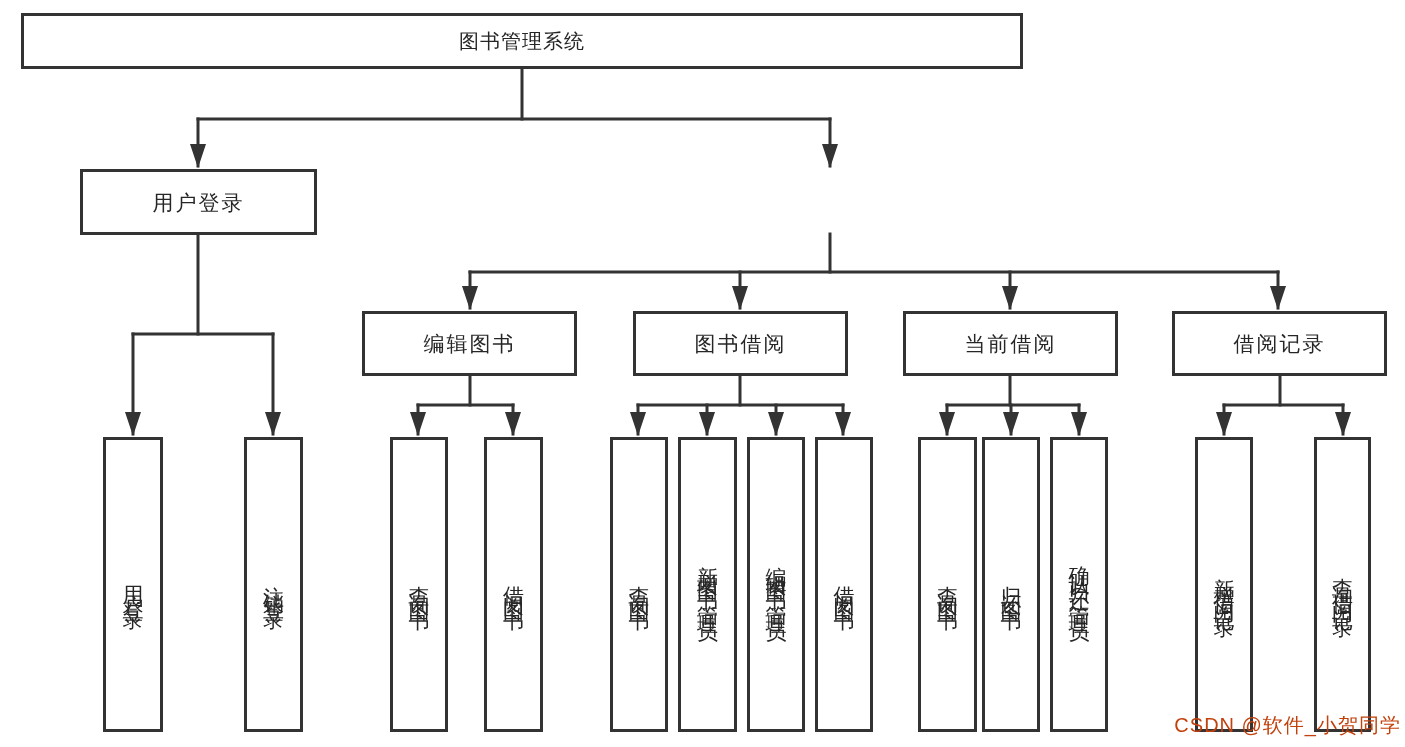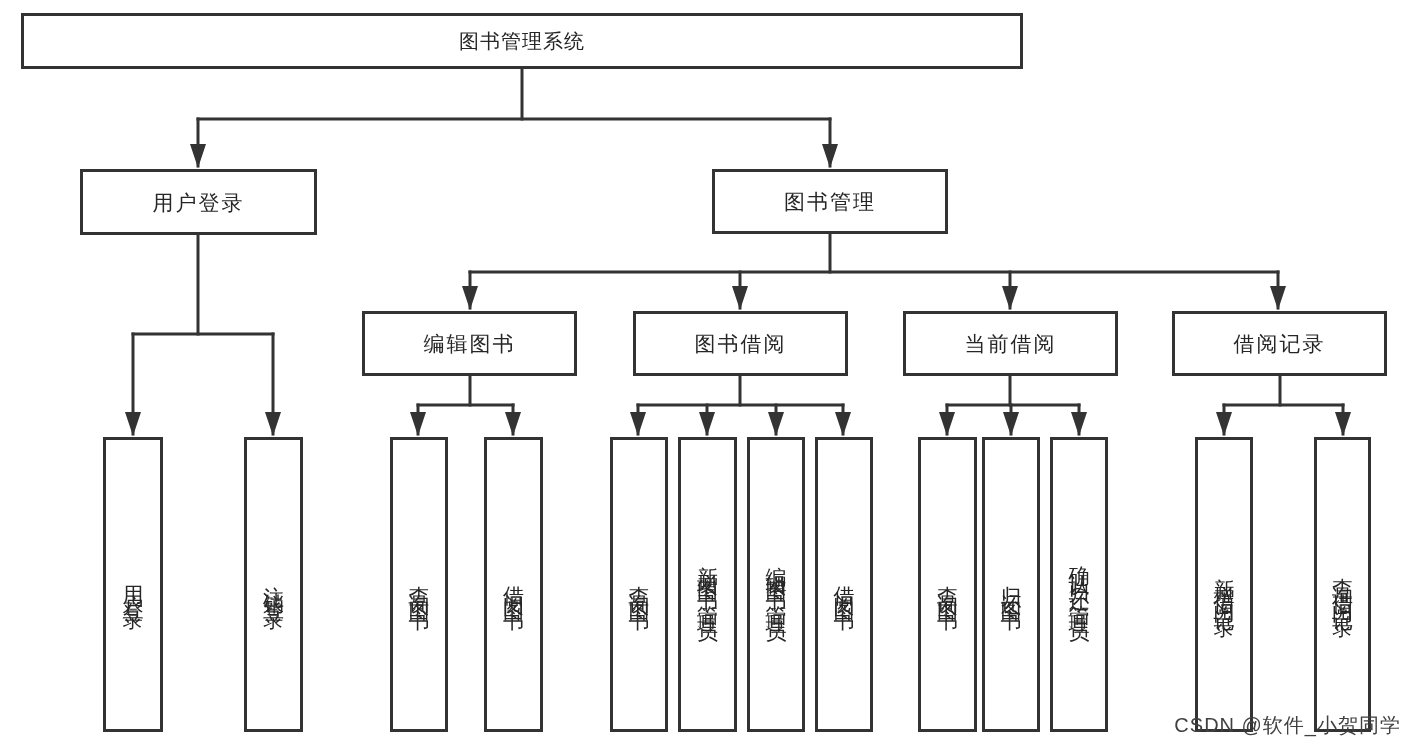--- a/index.html
+++ b/index.html
@@ -15,21 +15,21 @@
   }
   .node .label{white-space:nowrap;}
   .h .label{font-size:21px;letter-spacing:2px;line-height:1;}
   .root-node .label{font-size:20px;letter-spacing:1px;}
   .v .label{
     writing-mode:vertical-rl;text-orientation:mixed;
     font-size:21px;letter-spacing:8px;line-height:1.05;
   }
   .watermark{
     position:absolute;top:712px;right:4px;z-index:5;
-    font-size:20px;letter-spacing:1px;color:#404040;white-space:nowrap;
+    font-size:20px;letter-spacing:1px;color:#c2410c;white-space:nowrap;
   }
 </style>
 </head>
 <body>
 
 <div id="stage">
 
   <svg id="connectors" width="1405" height="747" viewBox="0 0 1405 747" xmlns="http://www.w3.org/2000/svg">
     <defs>
       <marker id="arr" markerUnits="userSpaceOnUse" markerWidth="24" markerHeight="16" viewBox="0 0 24 16" refX="22" refY="8" orient="auto">
@@ -94,23 +94,20 @@
     </g>
   </svg>
 
   <div class="node h root-node" style="left:21px;top:13px;width:1002px;height:56px">
     <span class="label">图书管理系统</span>
   </div>
 
   <div class="node h" style="left:80px;top:169px;width:237px;height:66px">
     <span class="label">用户登录</span>
   </div>
-  <div class="node h" style="left:712px;top:169px;width:236px;height:65px">
-    <span class="label">图书管理</span>
-  </div>
 
   <div class="node h" style="left:362px;top:311px;width:215px;height:65px">
     <span class="label">编辑图书</span>
   </div>
   <div class="node h" style="left:903px;top:311px;width:215px;height:65px">
     <span class="label">当前借阅</span>
   </div>
   <div class="node h" style="left:633px;top:311px;width:215px;height:65px">
     <span class="label">图书借阅</span>
   </div>

